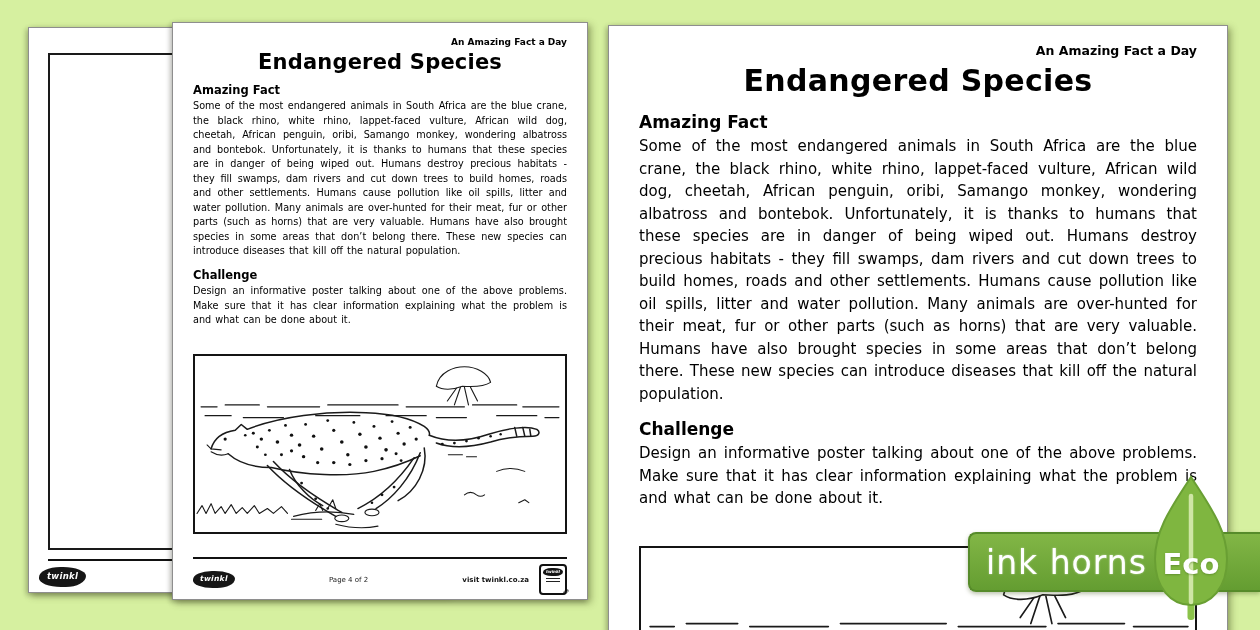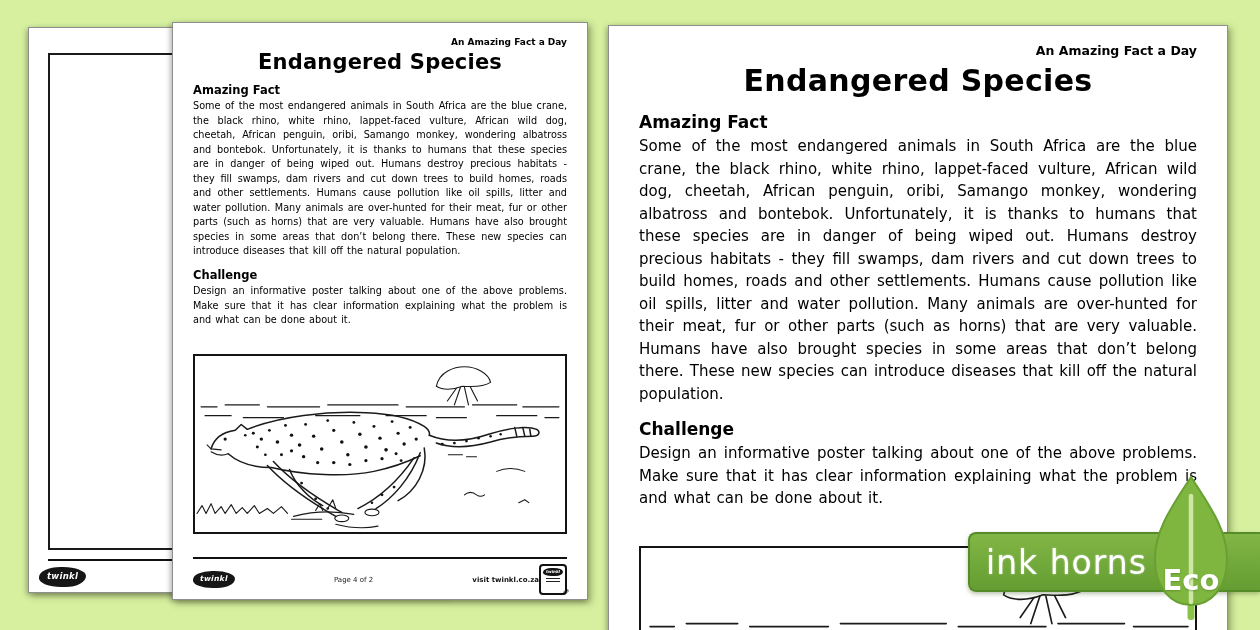--- a/index.html
+++ b/index.html
@@ -19,21 +19,21 @@
   #page-mid{left:172px;top:22px;width:416px;height:578px;z-index:2;padding:0 20px;}
   #page-mid .series{margin-top:14px;font-size:9px;font-weight:bold;text-align:right;}
   #page-mid .title{font-size:21px;font-weight:bold;text-align:center;margin-top:3px;letter-spacing:.2px;}
   #page-mid .h{font-size:11.5px;font-weight:bold;margin-top:9px;}
   #page-mid .body{font-size:9.7px;line-height:1.5;text-align:justify;margin-top:2px;word-spacing:1px;}
   #page-mid .imgbox{margin-top:26px;height:176px;border:2px solid #141414;overflow:hidden;}
   #page-mid .pfooter{position:absolute;left:20px;right:20px;top:534px;border-top:2px solid #111;
     display:flex;align-items:center;justify-content:space-between;padding-top:5px;}
   #page-mid .pfooter .cloud{font-size:7.5px;padding:4px 7px 5px;}
   .page-label{font-size:7px;color:#222;}
-  .visit-wrap{display:flex;align-items:center;gap:0;}
+  .visit-wrap{display:flex;align-items:center;gap:10px;}
   .visit-label{font-size:7px;font-weight:bold;color:#111;}
   .minibox{width:24px;height:27px;border:2px solid #111;border-radius:4px;position:relative;
     display:flex;flex-direction:column;align-items:center;justify-content:flex-start;background:#fff;}
   .minibox .mini-cloud{background:#141414;color:#fff;font-size:4px;font-style:italic;font-weight:bold;
     border-radius:55% 60% 50% 58%/70% 62% 70% 55%;padding:2px 3px;margin-top:2px;line-height:1;}
   .minibox .mini-line{width:14px;height:1px;background:#222;margin-top:2px;}
   .minibox .pencil{position:absolute;right:-4px;bottom:-4px;font-size:9px;transform:rotate(90deg);color:#111;}
   
   #page-right{left:608px;top:25px;width:620px;height:690px;z-index:2;padding:0 30px;}
   #page-right .series{margin-top:17px;font-size:12.5px;font-weight:bold;text-align:right;}
@@ -42,21 +42,21 @@
   #page-right .body{font-size:15px;line-height:1.5;text-align:justify;margin-top:3px;word-spacing:1.5px;}
   #page-right .imgbox{margin-top:36px;height:300px;border:2px solid #141414;overflow:hidden;}
   
   .eco-band{position:absolute;left:968px;top:532px;width:292px;height:60px;z-index:5;box-sizing:border-box;
     background:linear-gradient(#82b646,#649d31);border:2px solid #568b2a;border-right:none;
     border-radius:8px 0 0 8px;display:flex;align-items:center;padding-left:16px;
     box-shadow:0 2px 4px rgba(60,80,20,.35);}
   .eco-band .ink-label{color:#ffffff;font-size:33px;letter-spacing:1px;
     text-shadow:0 0 2px rgba(255,255,255,.55);}
   .eco-leaf{position:absolute;left:1150px;top:472px;width:82px;height:152px;z-index:6;}
-  .eco-label{position:absolute;left:1150px;top:563px;width:82px;z-index:7;text-align:center;
+  .eco-label{position:absolute;left:1150px;top:547px;width:82px;z-index:7;text-align:center;
     color:#fff;font-size:29px;font-weight:bold;text-shadow:0 1px 2px rgba(70,110,30,.5);}
   
   .scene{display:block;}
   .ln{fill:none;stroke:#1a1a1a;stroke-width:1.5;stroke-linecap:round;stroke-linejoin:round;}
   .thin{stroke-width:1.1;}
   .spot{fill:#111;stroke:none;}
 </style>
 </head>
 <body>
 

